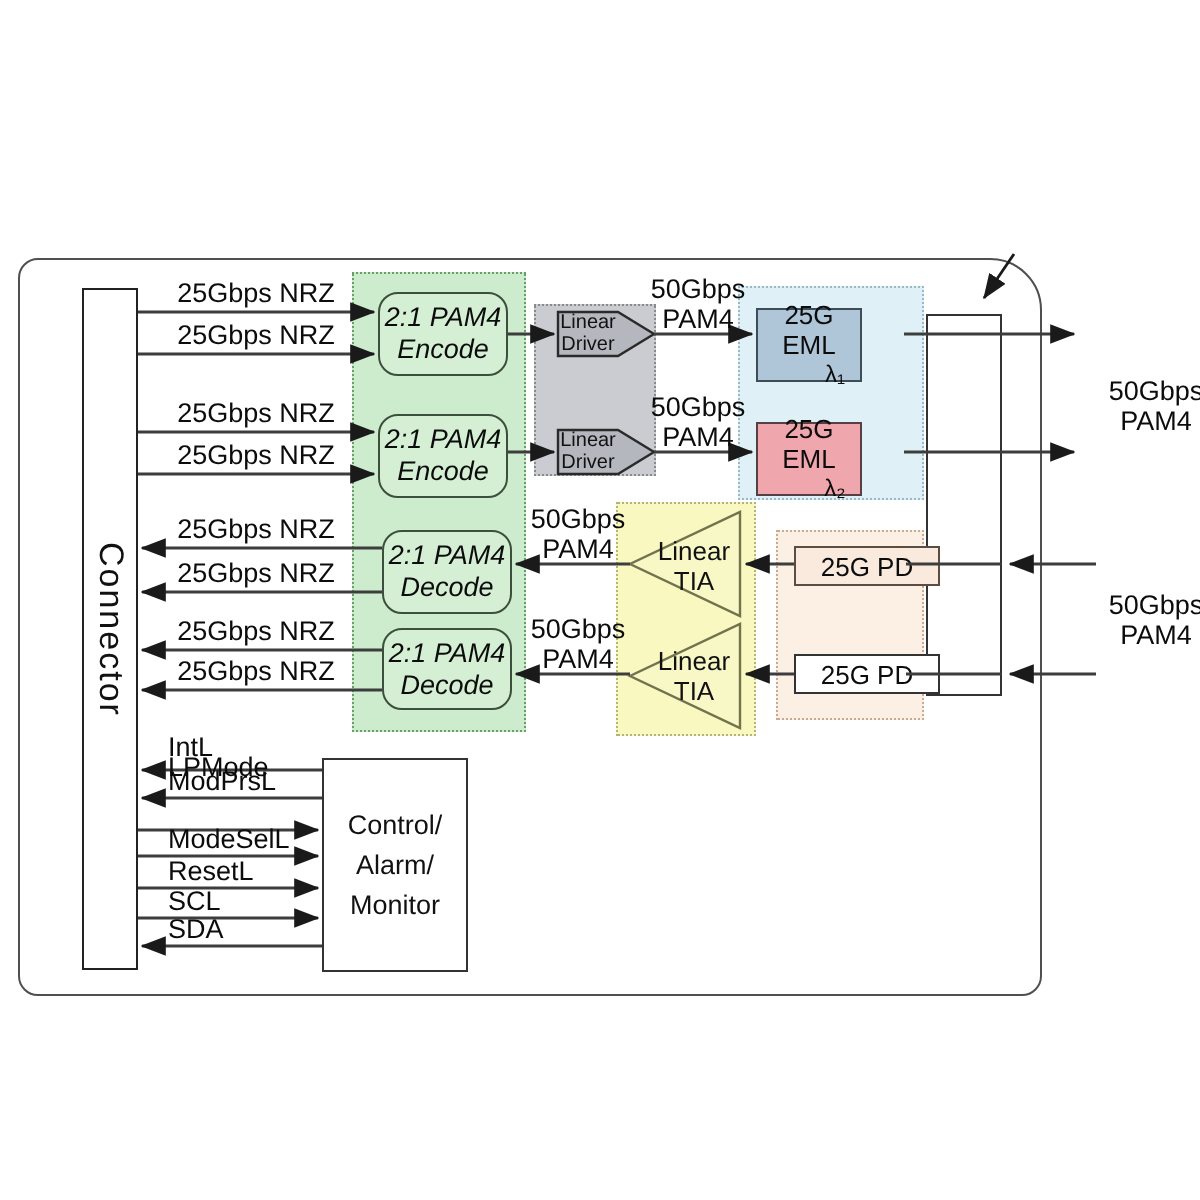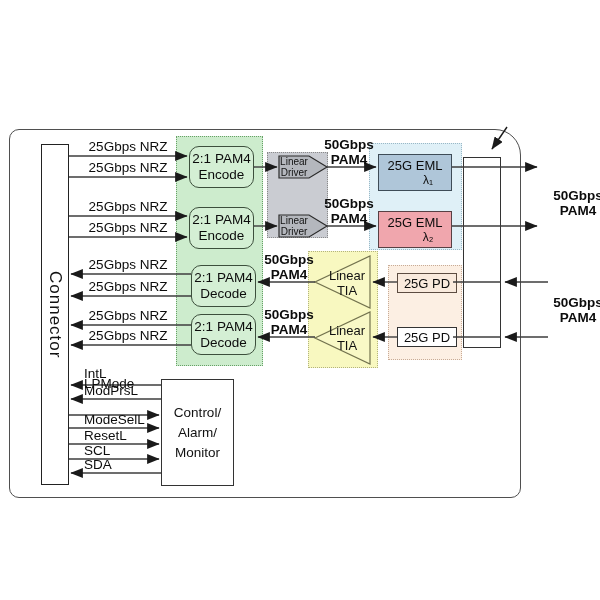--- a/index.html
+++ b/index.html
@@ -17,39 +17,39 @@
   
   .region{z-index:2;}
   .region-green{left:176px;top:136px;width:87px;height:230px;background:#cdeccd;border:1px dotted #67a067;}
   .region-gray{left:267px;top:152px;width:61px;height:86px;background:#caccd2;border:1px dotted #8a8a8a;}
   .region-blue{left:369px;top:143px;width:93px;height:107px;background:#dff0f7;border:1px dotted #9ab8c6;}
   .region-peach{left:388px;top:265px;width:74px;height:95px;background:#fcefe3;border:1px dotted #c8ab96;}
   .region-yellow{left:308px;top:251px;width:70px;height:117px;background:#f8f8c0;border:1px dotted #b3b37e;}
   
   .blk{z-index:4;display:flex;flex-direction:column;align-items:center;justify-content:center;
        text-align:center;font-size:13.5px;line-height:16px;color:#0c0c0c;}
-  .roundblk{background:#d4efd4;border:1.5px solid #3c4f3c;border-radius:10px;}
+  .roundblk{background:#d4efd4;border:1.5px solid #3c4f3c;border-radius:10px;font-style:italic;}
   .enc1{left:189px;top:146px;width:65px;height:42px;}
   .enc2{left:189px;top:207px;width:65px;height:42px;}
   .dec1{left:191px;top:265px;width:65px;height:42px;}
   .dec2{left:191px;top:314px;width:65px;height:41px;}
-  .eml{width:74px;height:37px;font-size:13px;line-height:15px;}
+  .eml{width:53px;height:37px;font-size:13px;line-height:15px;}
   .eml1{left:378px;top:154px;background:#afc6d9;border:1.5px solid #3e4c57;}
   .eml2{left:378px;top:211px;background:#f0a6ad;border:1.5px solid #574044;}
-  .pd{width:60px;height:20px;font-size:13px;line-height:13px;}
+  .pd{width:73px;height:20px;font-size:13px;line-height:13px;}
   .pd1{left:397px;top:273px;background:#f9eadd;border:1.4px solid #5c4c41;}
   .pd2{left:397px;top:327px;background:#ffffff;border:1.4px solid #333;}
   .receptacle{left:463px;top:157px;width:38px;height:191px;background:#fff;border:1.5px solid #333;z-index:3;}
   .controlblk{left:161px;top:379px;width:73px;height:107px;background:#fff;border:1.5px solid #333;
               z-index:4;display:flex;flex-direction:column;align-items:center;justify-content:center;
               font-size:13.5px;line-height:20px;text-align:center;}
   
   .lbl{z-index:6;font-size:13.5px;line-height:15px;text-align:center;white-space:nowrap;color:#0c0c0c;}
   .nrz{left:86px;width:84px;height:16px;}
-  .g50{width:62px;font-weight:bold;}
+  .g50{width:62px;}
   .pins{left:84px;width:76px;height:16px;text-align:left;font-size:13.5px;z-index:6;position:absolute;color:#0c0c0c;}
   .tia-txt{width:50px;font-size:13px;line-height:15px;z-index:6;}
   .drv-txt{width:34px;font-size:10px;line-height:11px;z-index:6;}
   .recep-lbl{left:462px;top:95px;width:90px;z-index:6;}
   svg.wires{position:absolute;left:0;top:0;z-index:5;pointer-events:none;}
   .sub{font-size:12px;margin-left:26px;}
 </style>
 </head>
 <body>
 

